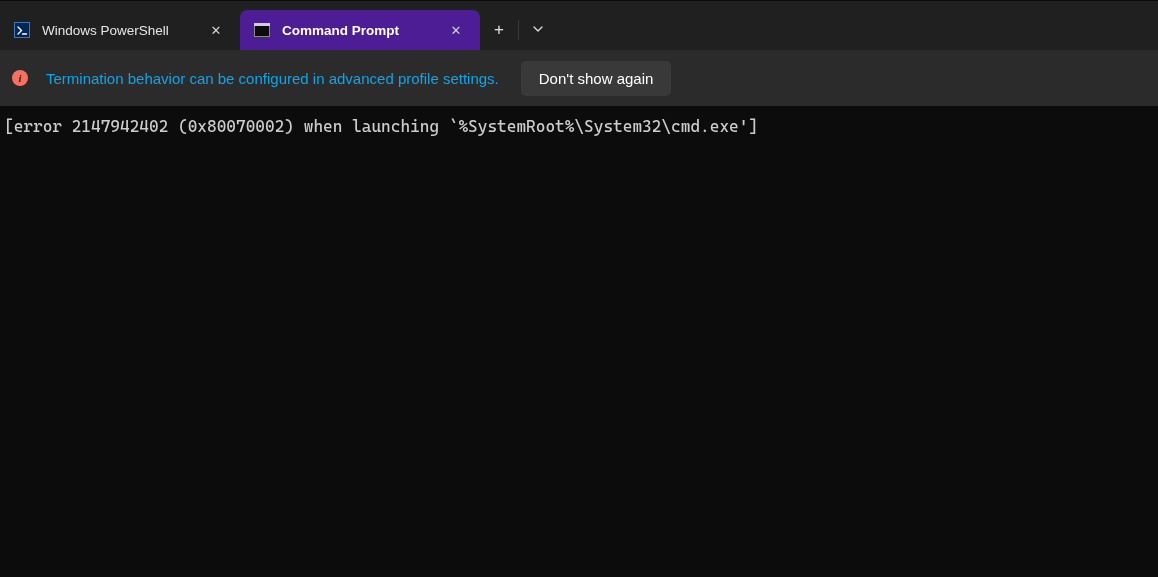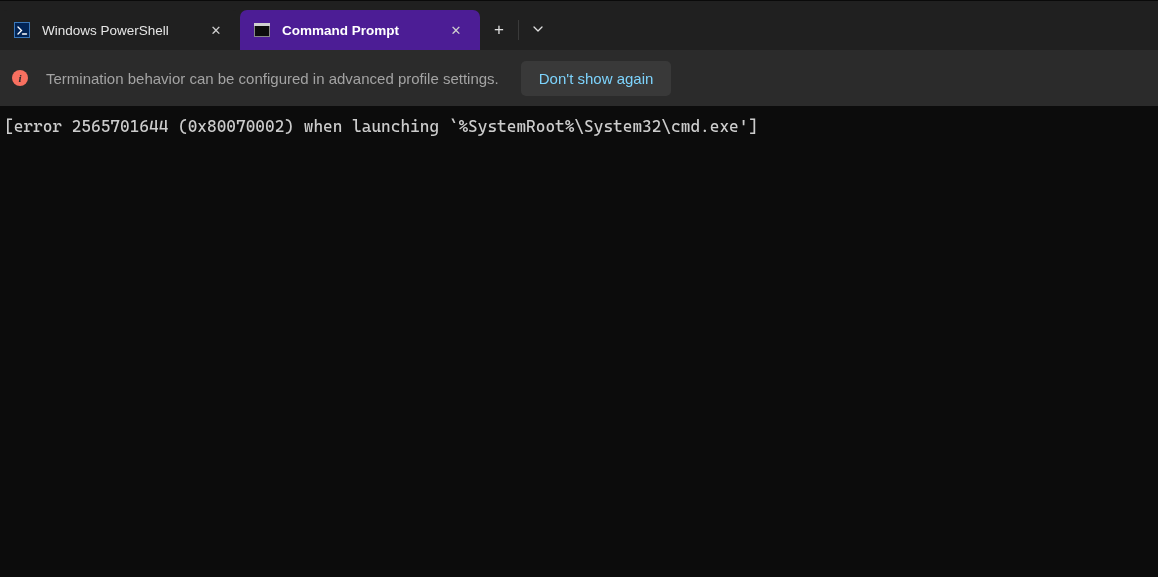--- a/index.html
+++ b/index.html
@@ -108,27 +108,27 @@
       align-items: center;
       justify-content: center;
       color: #2b2b2b;
       font-size: 11px;
       font-weight: bold;
       font-style: italic;
       font-family: Georgia, serif;
       flex-shrink: 0;
     }
     .info-text {
-      color: #a3a3a3;
+      color: #0ea5e9;
       font-size: 15px;
       flex: 0 0 auto;
     }
     .info-btn {
       background: #393939;
-      color: #7dd3fc;
+      color: #ffffff;
       border: none;
       border-radius: 5px;
       padding: 9px 18px;
       font-size: 15px;
       cursor: pointer;
       margin-left: 4px;
       font-family: inherit;
     }
     .terminal-area {
       padding: 10px 4px;
@@ -203,13 +203,13 @@
     </div>
   </div>
 </div>
 
 <div class="info-bar">
   <span class="info-icon-circle">i</span>
   <span class="info-text">Termination behavior can be configured in advanced profile settings.</span>
   <button class="info-btn">Don't show again</button>
 </div>
 
-<div class="terminal-area">[error 2565701644 (0x80070002) when launching `%SystemRoot%\System32\cmd.exe']</div>
+<div class="terminal-area">[error 2147942402 (0x80070002) when launching `%SystemRoot%\System32\cmd.exe']</div>
 
 </body></html>

